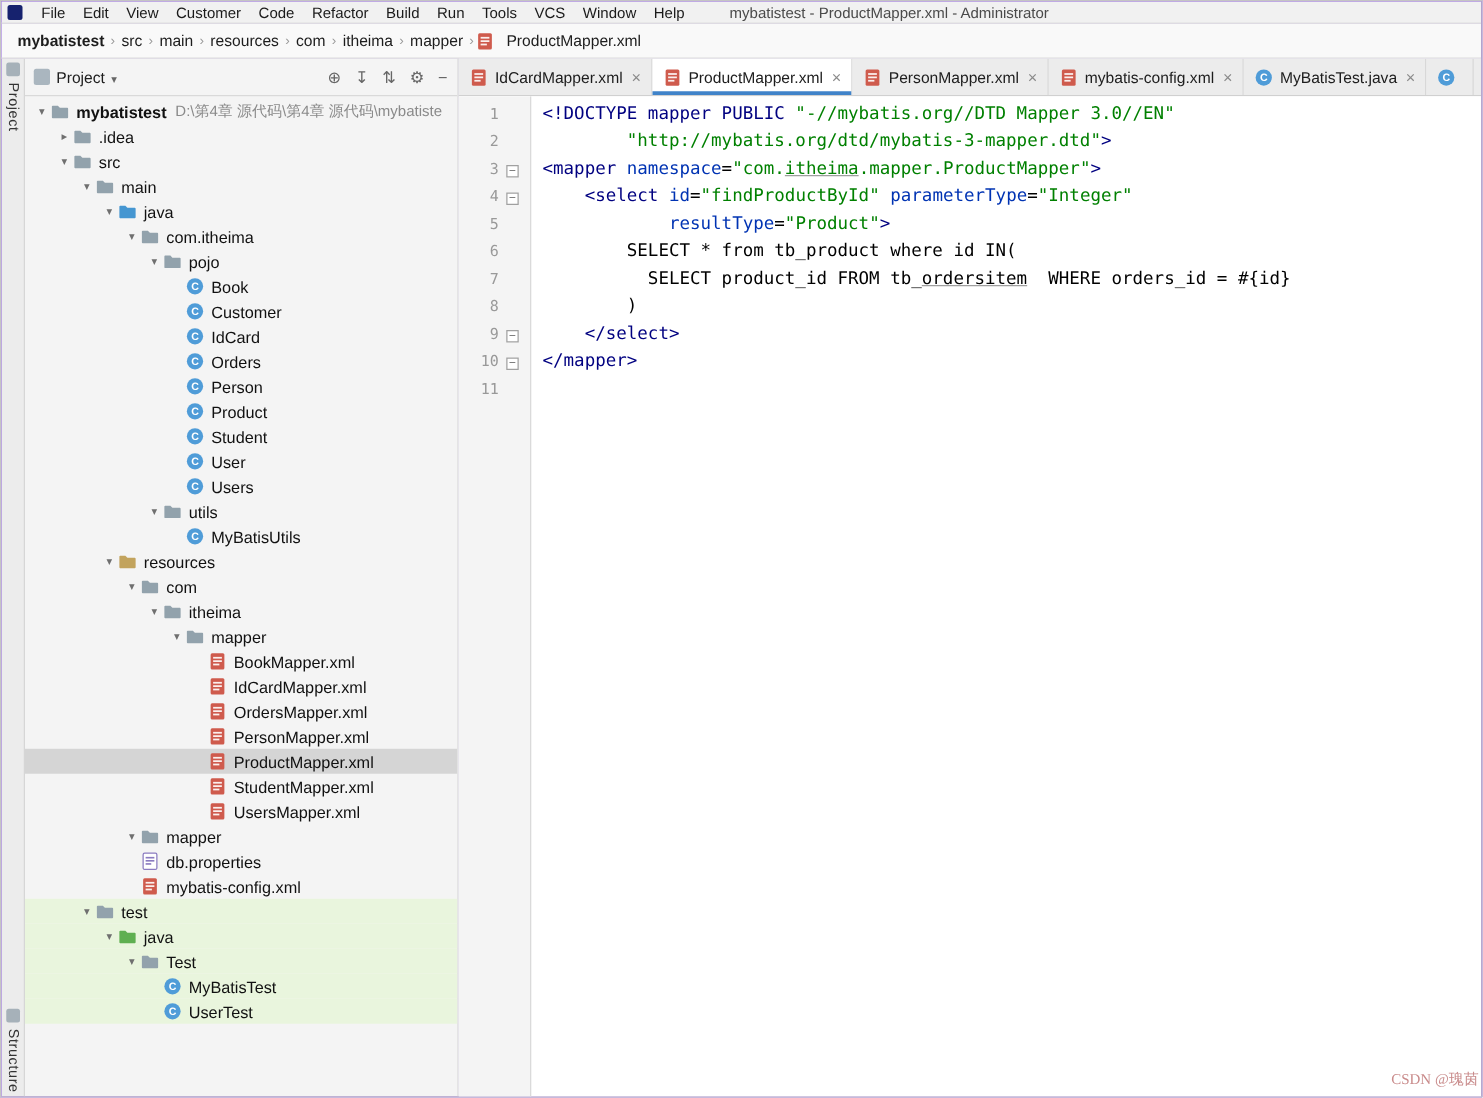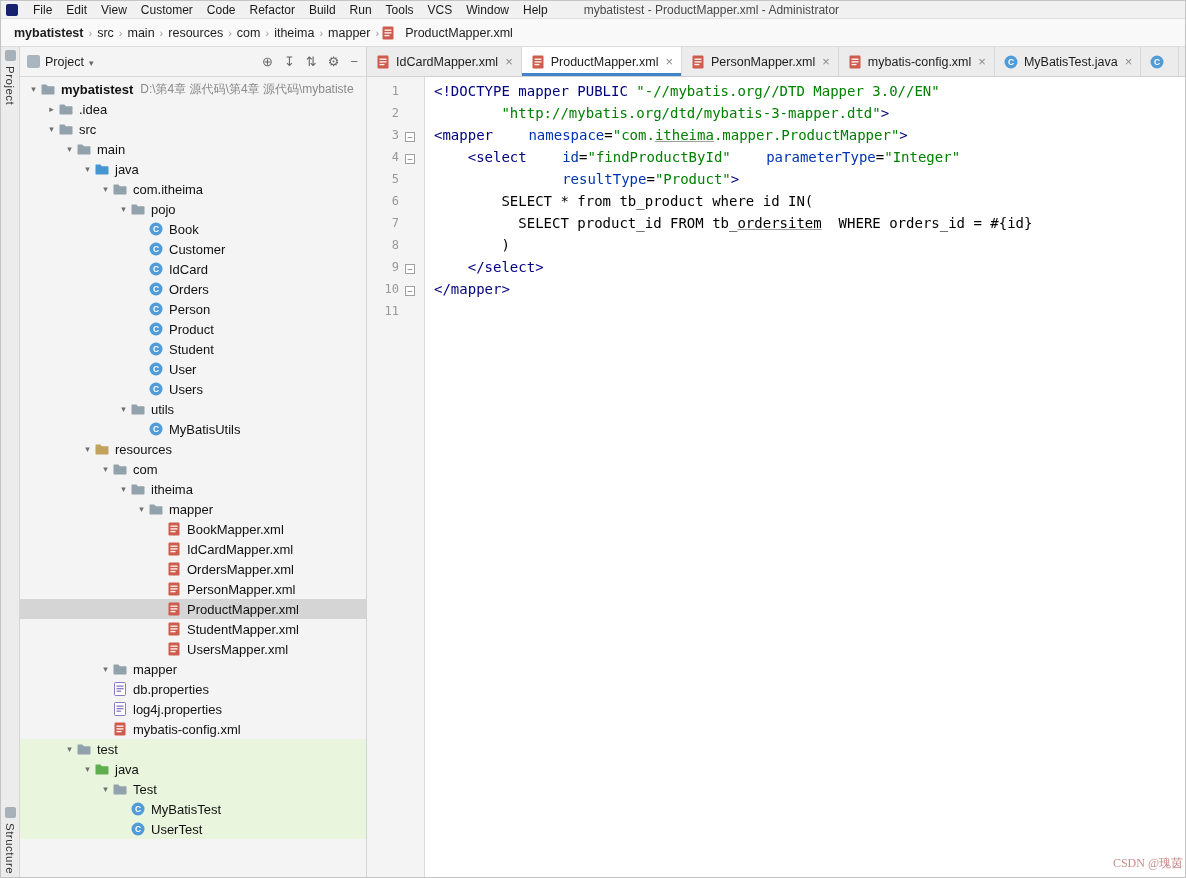--- a/index.html
+++ b/index.html
@@ -55,21 +55,21 @@
   .tclose{ color:#8a8a8a; font-size:13px; margin-left:2px; line-height:1;}
   .ebody{ flex:1; display:flex; position:relative; background:#fff; font-family:"DejaVu Sans Mono","Liberation Mono",monospace; overflow:hidden;}
   .gutter{ width:58px; background:#f4f4f4; border-right:1px solid #dadada; padding-top:3px; flex:none;}
   .gln{ height:22px; display:flex; align-items:center; }
   .gnum{ color:#999; font-size:12px; width:32px; text-align:right; flex:none;}
   .gfold{ width:22px; text-align:center; flex:none;}
   .foldbox{ display:inline-block; width:10px; height:10px; border:1px solid #a0a0a0; background:#fff; color:#777; font-size:9px; line-height:8px; text-align:center;}
   .codearea{ flex:1; padding:3px 0 0 9px; overflow:hidden;}
   .cln{ height:22px; line-height:22px; white-space:pre; font-size:14px;}
   .c-tag{ color:var(--xml-tag,#000080); }
-  .c-attr{ color:var(--xml-attr,#0033b3);margin-left:27px; }
+  .c-attr{ color:var(--xml-attr,#0033b3); }
   .c-str{ color:var(--xml-str,#008000); }
   .c-txt{ color:#000; }
   .u{ text-decoration:underline; text-decoration-color:#9e9e9e; }
   .watermark{ position:absolute; right:2px; bottom:7px; color:#c98b8b; font-size:12px; font-family:Liberation Serif, serif;}
 </style>
 </head>
 <body>
 
 <div class="app">
 
@@ -488,33 +488,20 @@
                 <rect x="4.5" y="9.5" width="4.5" height="1.3" fill="#8a7bc0"></rect>
               </svg>
             </span>
             <span class="lab">db.properties</span>
           </div>
           <div class="tree-row">
             <span class="ind" style="width: 79px;"></span>
             <span class="chev"></span>
             <span class="icon">
               <svg viewBox="0 0 16 16">
-                <rect x="2.5" y="1.5" width="11" height="13" rx="1.2" fill="#fff" stroke="#8a7bc0"></rect>
-                <rect x="4.5" y="4.5" width="7" height="1.3" fill="#8a7bc0"></rect>
-                <rect x="4.5" y="7" width="7" height="1.3" fill="#8a7bc0"></rect>
-                <rect x="4.5" y="9.5" width="4.5" height="1.3" fill="#8a7bc0"></rect>
-              </svg>
-            </span>
-            <span class="lab">log4j.properties</span>
-          </div>
-          <div class="tree-row">
-            <span class="ind" style="width: 79px;"></span>
-            <span class="chev"></span>
-            <span class="icon">
-              <svg viewBox="0 0 16 16">
                 <rect x="2.5" y="1.5" width="11" height="13" rx="1.2" fill="#cf5b4d"></rect>
                 <rect x="4.5" y="4.5" width="7" height="1.4" fill="#fff" opacity=".9"></rect>
                 <rect x="4.5" y="7.2" width="7" height="1.4" fill="#fff" opacity=".9"></rect>
                 <rect x="4.5" y="9.9" width="5" height="1.4" fill="#fff" opacity=".9"></rect>
               </svg>
             </span>
             <span class="lab">mybatis-config.xml</span>
           </div>
           <div class="tree-row green">
             <span class="ind" style="width: 43px;"></span>

